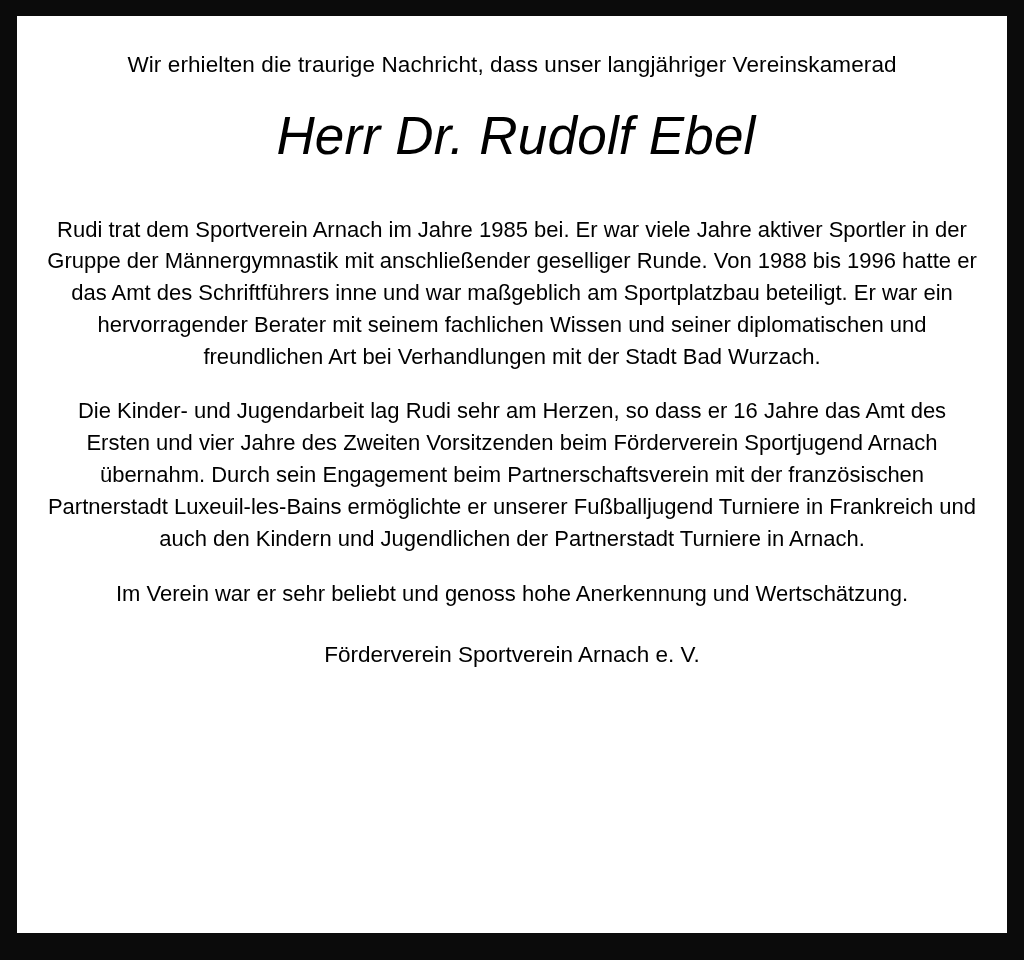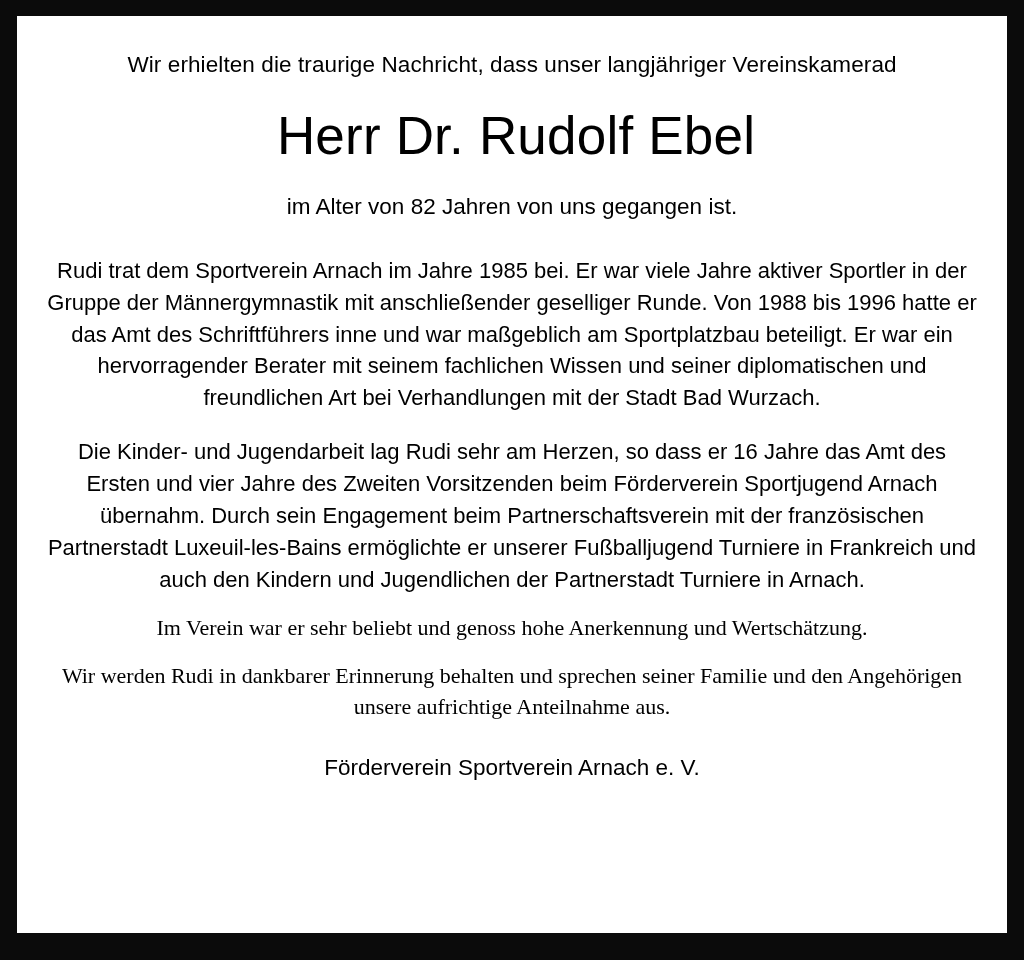--- a/index.html
+++ b/index.html
@@ -38,37 +38,37 @@
     letter-spacing: 0.1px;
     margin: 0 0 8px 0;
   }
   .deceased-name {
     font-size: 53px;
     line-height: 1.25;
     font-weight: 400;
     text-align: center;
     letter-spacing: 0.2px;
     margin: 16px 0 22px 8px;
+    font-style: italic;
   }
   .age-line {
     font-size: 22.5px;
     line-height: 1.3;
     text-align: center;
     margin: 0 0 12px 0;
   }
   .body-block {
     font-size: 22px;
     line-height: 1.45;
     text-align: center;
     margin: 22px 0 0 0;
     max-width: 940px;
   }
   .body-block.tight {
-    margin-top: 16px;
-    font-family: Liberation Serif, serif;
+    margin-top: 24px;
   }
   .signatures {
     margin-top: 30px;
     width: 100%;
     display: flex;
     justify-content: center;
     gap: 108px;
     font-size: 22.5px;
     line-height: 1.3;
   }
@@ -82,29 +82,27 @@
 </head>
 <body>
 
 <div class="obituary-frame">
   <div class="obituary-card">
 
     <p class="intro-line">Wir erhielten die traurige Nachricht, dass unser langjähriger Vereinskamerad</p>
 
     <h1 class="deceased-name">Herr Dr. Rudolf Ebel</h1>
 
-    <p class="age-line">im Alter von 82 Jahren von uns gegangen ist.</p>
 
     <p class="body-block">Rudi trat dem Sportverein Arnach im Jahre 1985 bei. Er war viele Jahre aktiver Sportler in der Gruppe der Männergymnastik mit anschließender geselliger Runde. Von 1988 bis 1996 hatte er das Amt des Schriftführers inne und war maßgeblich am Sportplatzbau beteiligt. Er war ein hervorragender Berater mit seinem fachlichen Wissen und seiner diplomatischen und freundlichen Art bei Verhandlungen mit der Stadt Bad Wurzach.</p>
 
     <p class="body-block">Die Kinder- und Jugendarbeit lag Rudi sehr am Herzen, so dass er 16 Jahre das Amt des Ersten und vier Jahre des Zweiten Vorsitzenden beim Förderverein Sportjugend Arnach übernahm. Durch sein Engagement beim Partnerschaftsverein mit der französischen Partnerstadt Luxeuil-les-Bains ermöglichte er unserer Fußballjugend Turniere in Frankreich und auch den Kindern und Jugendlichen der Partnerstadt Turniere in Arnach.</p>
 
     <p class="body-block tight">Im Verein war er sehr beliebt und genoss hohe Anerkennung und Wertschätzung.</p>
 
-    <p class="body-block tight">Wir werden Rudi in dankbarer Erinnerung behalten und sprechen seiner Familie und den Angehörigen unsere aufrichtige Anteilnahme aus.</p>
 
     <div class="signatures">
       <span class="signature">Förderverein Sportverein Arnach e. V.</span>
     </div>
 
     <div class="spacer-flex"></div>
   </div>
 </div>
 
 </body></html>

